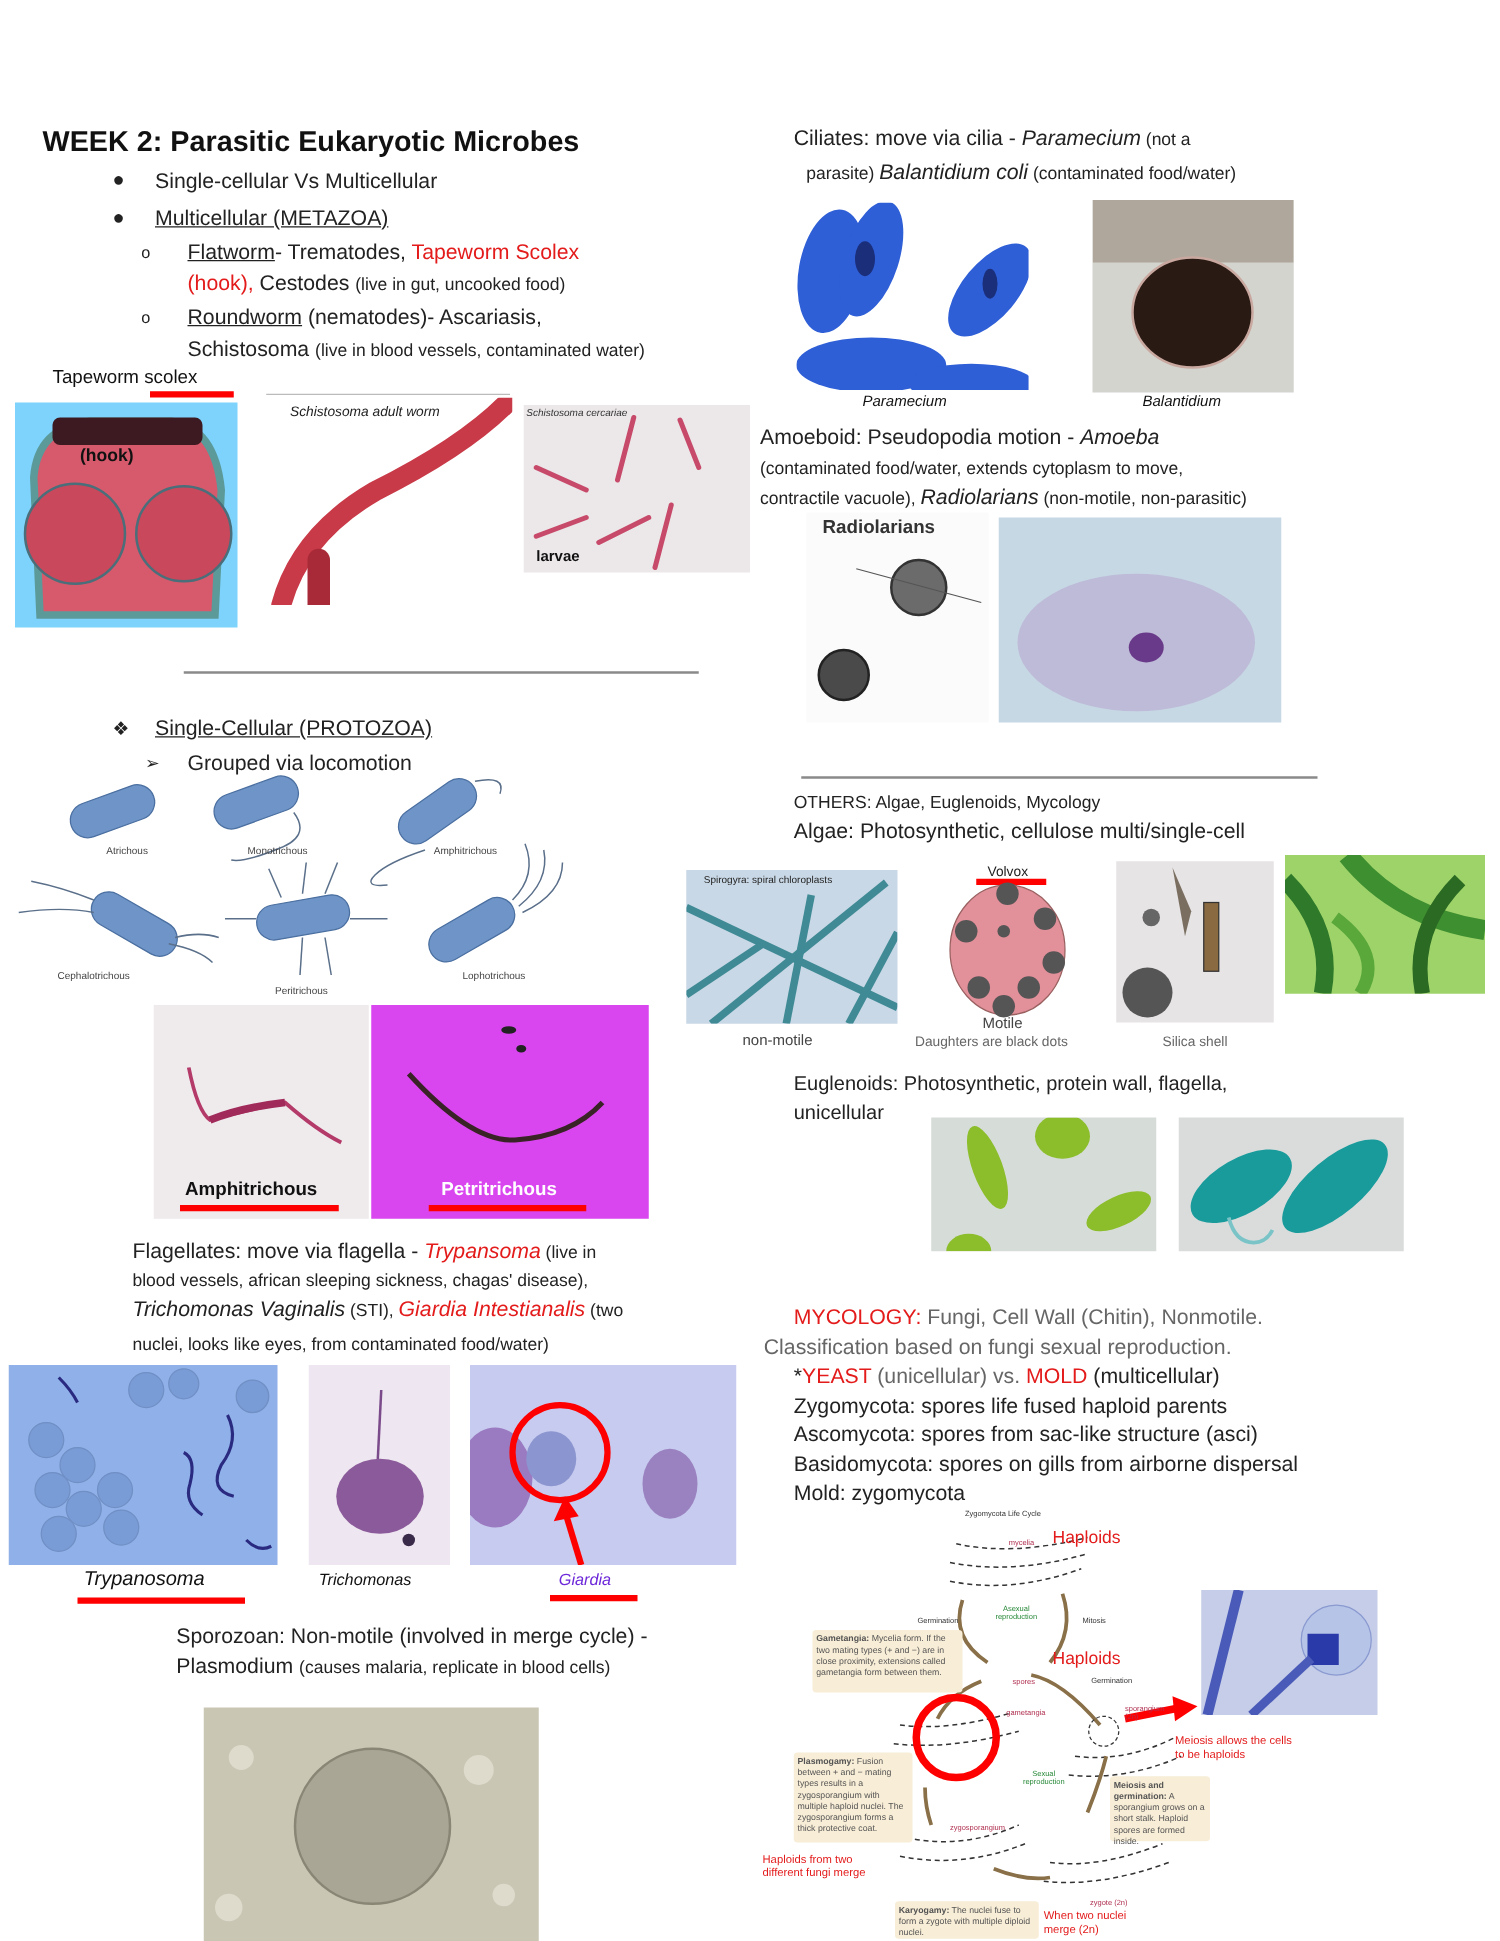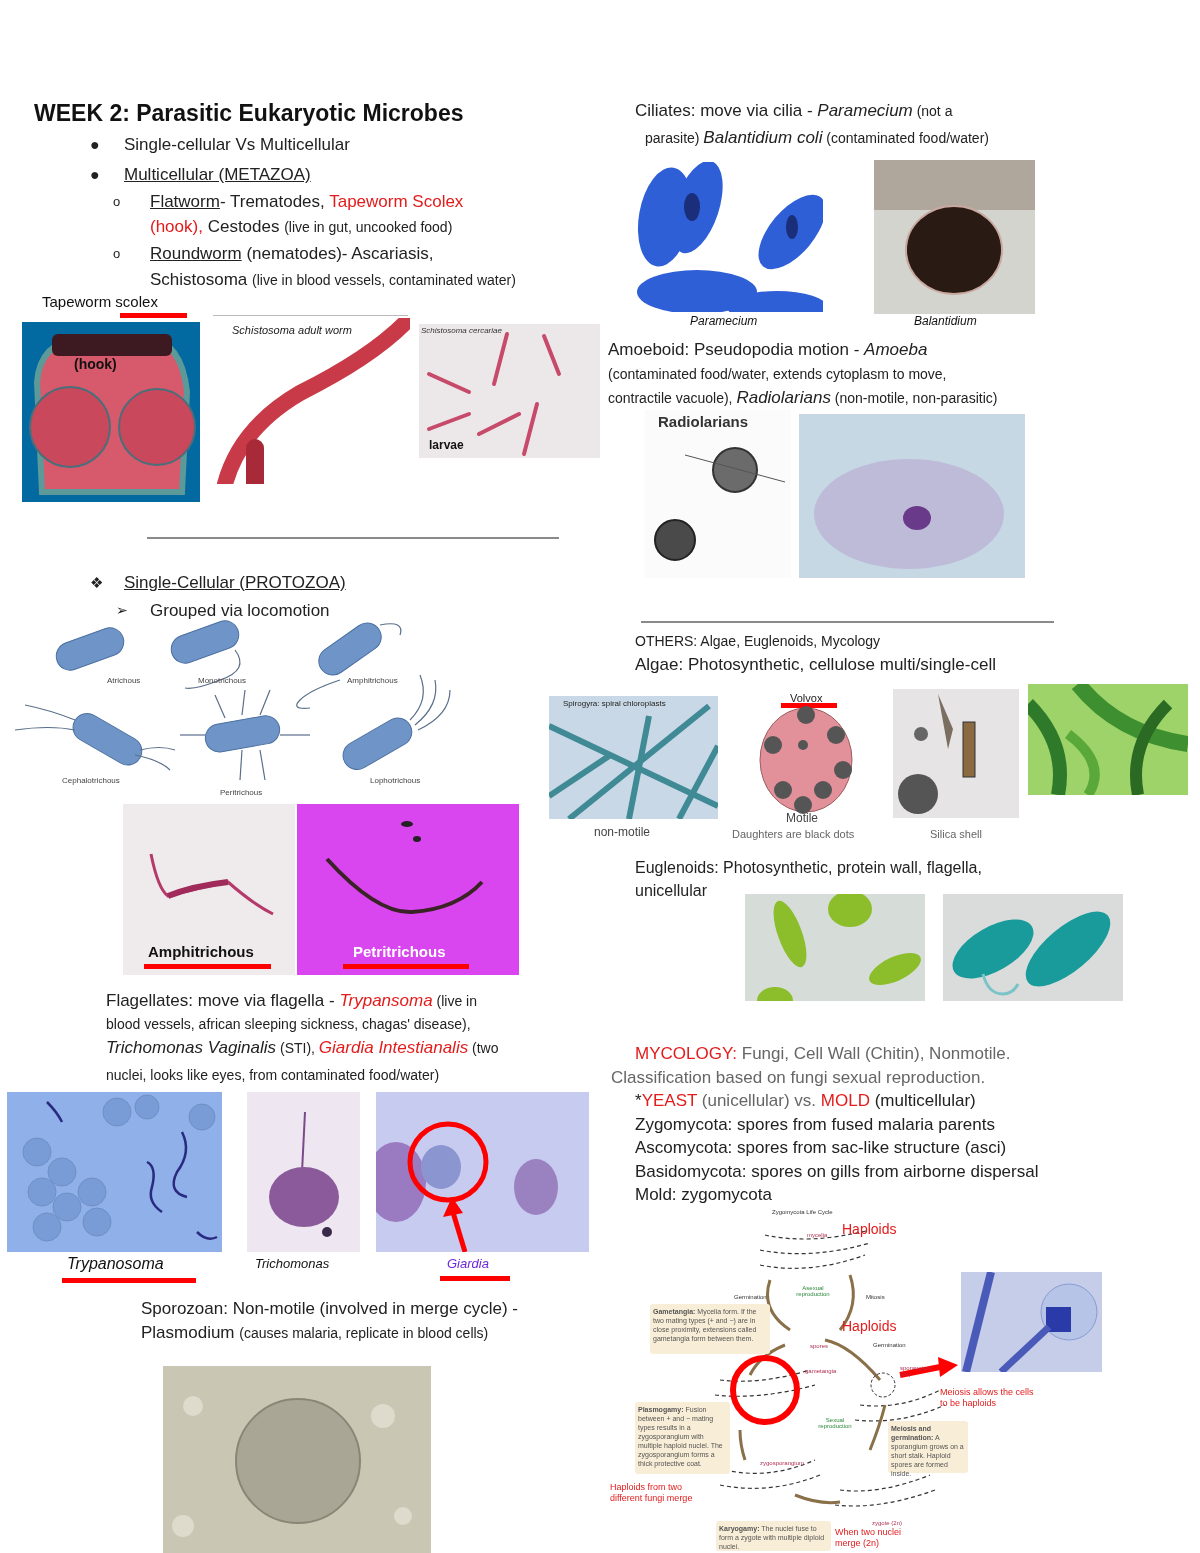--- a/index.html
+++ b/index.html
@@ -41,21 +41,21 @@
 <div class="t md" style="left:150px;top:244px;">
   <span class="ul">Roundworm</span><span> (nematodes)- Ascariasis,</span>
 </div>
 <div class="t md" style="left:150px;top:270px;">
   <span>Schistosoma </span><span class="sm">(live in blood vessels, contaminated water)</span>
 </div>
 
 <div class="t" style="left:42px;top:293px;font-size:15px;color:#111;">Tapeworm scolex</div>
 <div class="redbar" style="left:120px;top:313px;width:67px;"></div>
 
-<div class="img" style="left:22px;top:322px;width:178px;height:180px;background:#0369a1;">
+<div class="img" style="left:12px;top:322px;width:178px;height:180px;background:#7dd3fc;">
   <svg width="178" height="180">
     <path d="M20 170 L15 60 Q18 20 60 15 L125 15 Q160 20 165 70 L160 170 Z" fill="#d65a6c" stroke="#5c9a9a" stroke-width="6"></path>
     <rect x="30" y="12" width="120" height="22" rx="6" fill="#3d1a22"></rect>
     <circle cx="48" cy="105" r="40" fill="#c9485c" stroke="#4a6e7a" stroke-width="2"></circle>
     <circle cx="135" cy="105" r="38" fill="#c9485c" stroke="#4a6e7a" stroke-width="2"></circle>
   </svg>
   <div class="cap" style="left:52px;top:34px;font-size:14px;font-weight:bold;color:#111;">(hook)</div>
 </div>
 
 <div class="hr" style="left:213px;top:315px;width:195px;height:1px;background:#bbb;"></div>
@@ -112,24 +112,24 @@
         <path d="M215 98 L205 75"></path>
       <path d="M232 130 L230 160"></path>
         <path d="M250 130 L255 160"></path>
         <path d="M270 115 L300 115"></path>
         <path d="M195 115 L170 115"></path>
       <path d="M400 100 Q420 80 410 55"></path>
         <path d="M405 105 Q430 85 425 60"></path>
         <path d="M408 110 Q440 95 440 70"></path>
     </g>
   </svg>
-  <div class="cap" style="left:75px;top:56px;font-size:8px;color:#444;margin-left:22px;">Atrichous</div>
+  <div class="cap" style="left:75px;top:56px;font-size:8px;color:#444;">Atrichous</div>
   <div class="cap" style="left:188px;top:56px;font-size:8px;color:#444;">Monotrichous</div>
   <div class="cap" style="left:337px;top:56px;font-size:8px;color:#444;">Amphitrichous</div>
-  <div class="cap" style="left:36px;top:156px;font-size:8px;color:#444;margin-left:16px;">Cephalotrichous</div>
+  <div class="cap" style="left:36px;top:156px;font-size:8px;color:#444;">Cephalotrichous</div>
   <div class="cap" style="left:210px;top:168px;font-size:8px;color:#444;">Peritrichous</div>
   <div class="cap" style="left:360px;top:156px;font-size:8px;color:#444;">Lophotrichous</div>
 </div>
 
 <div class="img" style="left:123px;top:804px;width:172px;height:171px;background:#efeaec;">
   <svg width="172" height="171">
     <path d="M28 50 Q35 85 45 92 Q70 85 105 78 Q130 100 150 110" stroke="#b43a6a" stroke-width="3" fill="none"></path>
     <path d="M45 92 Q70 82 105 78" stroke="#a02a5a" stroke-width="6" fill="none"></path>
   </svg>
   <div class="cap" style="left:25px;top:139px;font-size:15px;font-weight:bold;color:#111;">Amphitrichous</div>
@@ -345,21 +345,21 @@
   </svg>
 </div>
 
 <div class="t md" style="left:635px;top:1044px;">
   <span class="red">MYCOLOGY:</span><span class="gray"> Fungi, Cell Wall (Chitin), Nonmotile.</span>
 </div>
 <div class="t md gray" style="left:611px;top:1068px;">Classification based on fungi sexual reproduction.</div>
 <div class="t md" style="left:635px;top:1091px;">
   <span>*</span><span class="red">YEAST</span><span class="gray"> (unicellular) vs. </span><span class="red">MOLD</span><span> (multicellular)</span>
 </div>
-<div class="t md" style="left:635px;top:1115px;">Zygomycota: spores from fused malaria parents</div>
+<div class="t md" style="left:635px;top:1115px;">Zygomycota: spores life fused haploid parents</div>
 <div class="t md" style="left:635px;top:1138px;">Ascomycota: spores from sac-like structure (asci)</div>
 <div class="t md" style="left:635px;top:1162px;">Basidomycota: spores on gills from airborne dispersal</div>
 <div class="t md" style="left:635px;top:1185px;">Mold: zygomycota</div>
 
 <div class="abs" style="left:610px;top:1205px;width:360px;height:348px;">
   <svg width="360" height="348" style="position:absolute;left:0;top:0;">
     <g stroke="#333" stroke-dasharray="4,3" fill="none" stroke-width="1.2">
       <path d="M155 30 Q200 40 260 25"></path>
         <path d="M150 45 Q200 55 260 38"></path>
       <path d="M150 60 Q200 70 255 50"></path>

